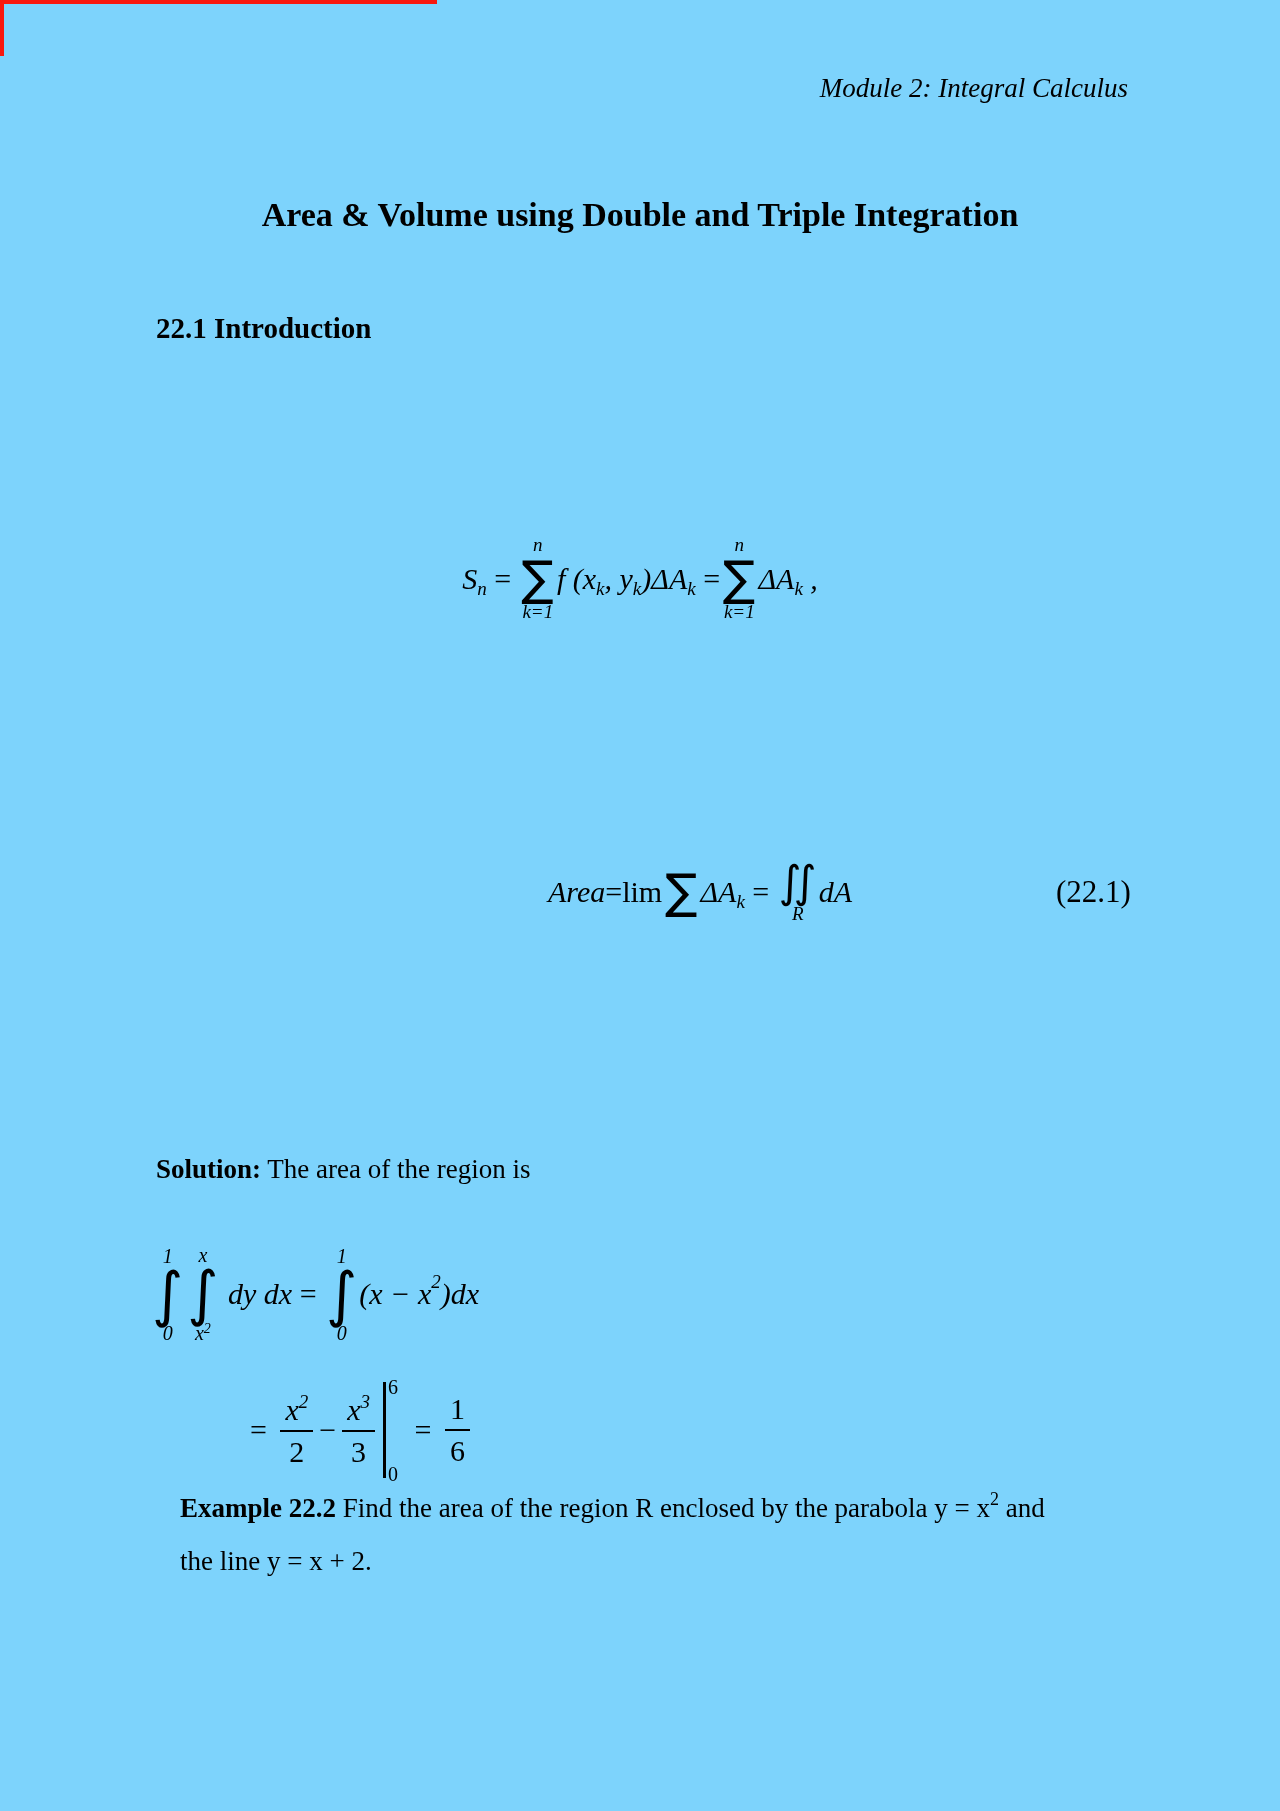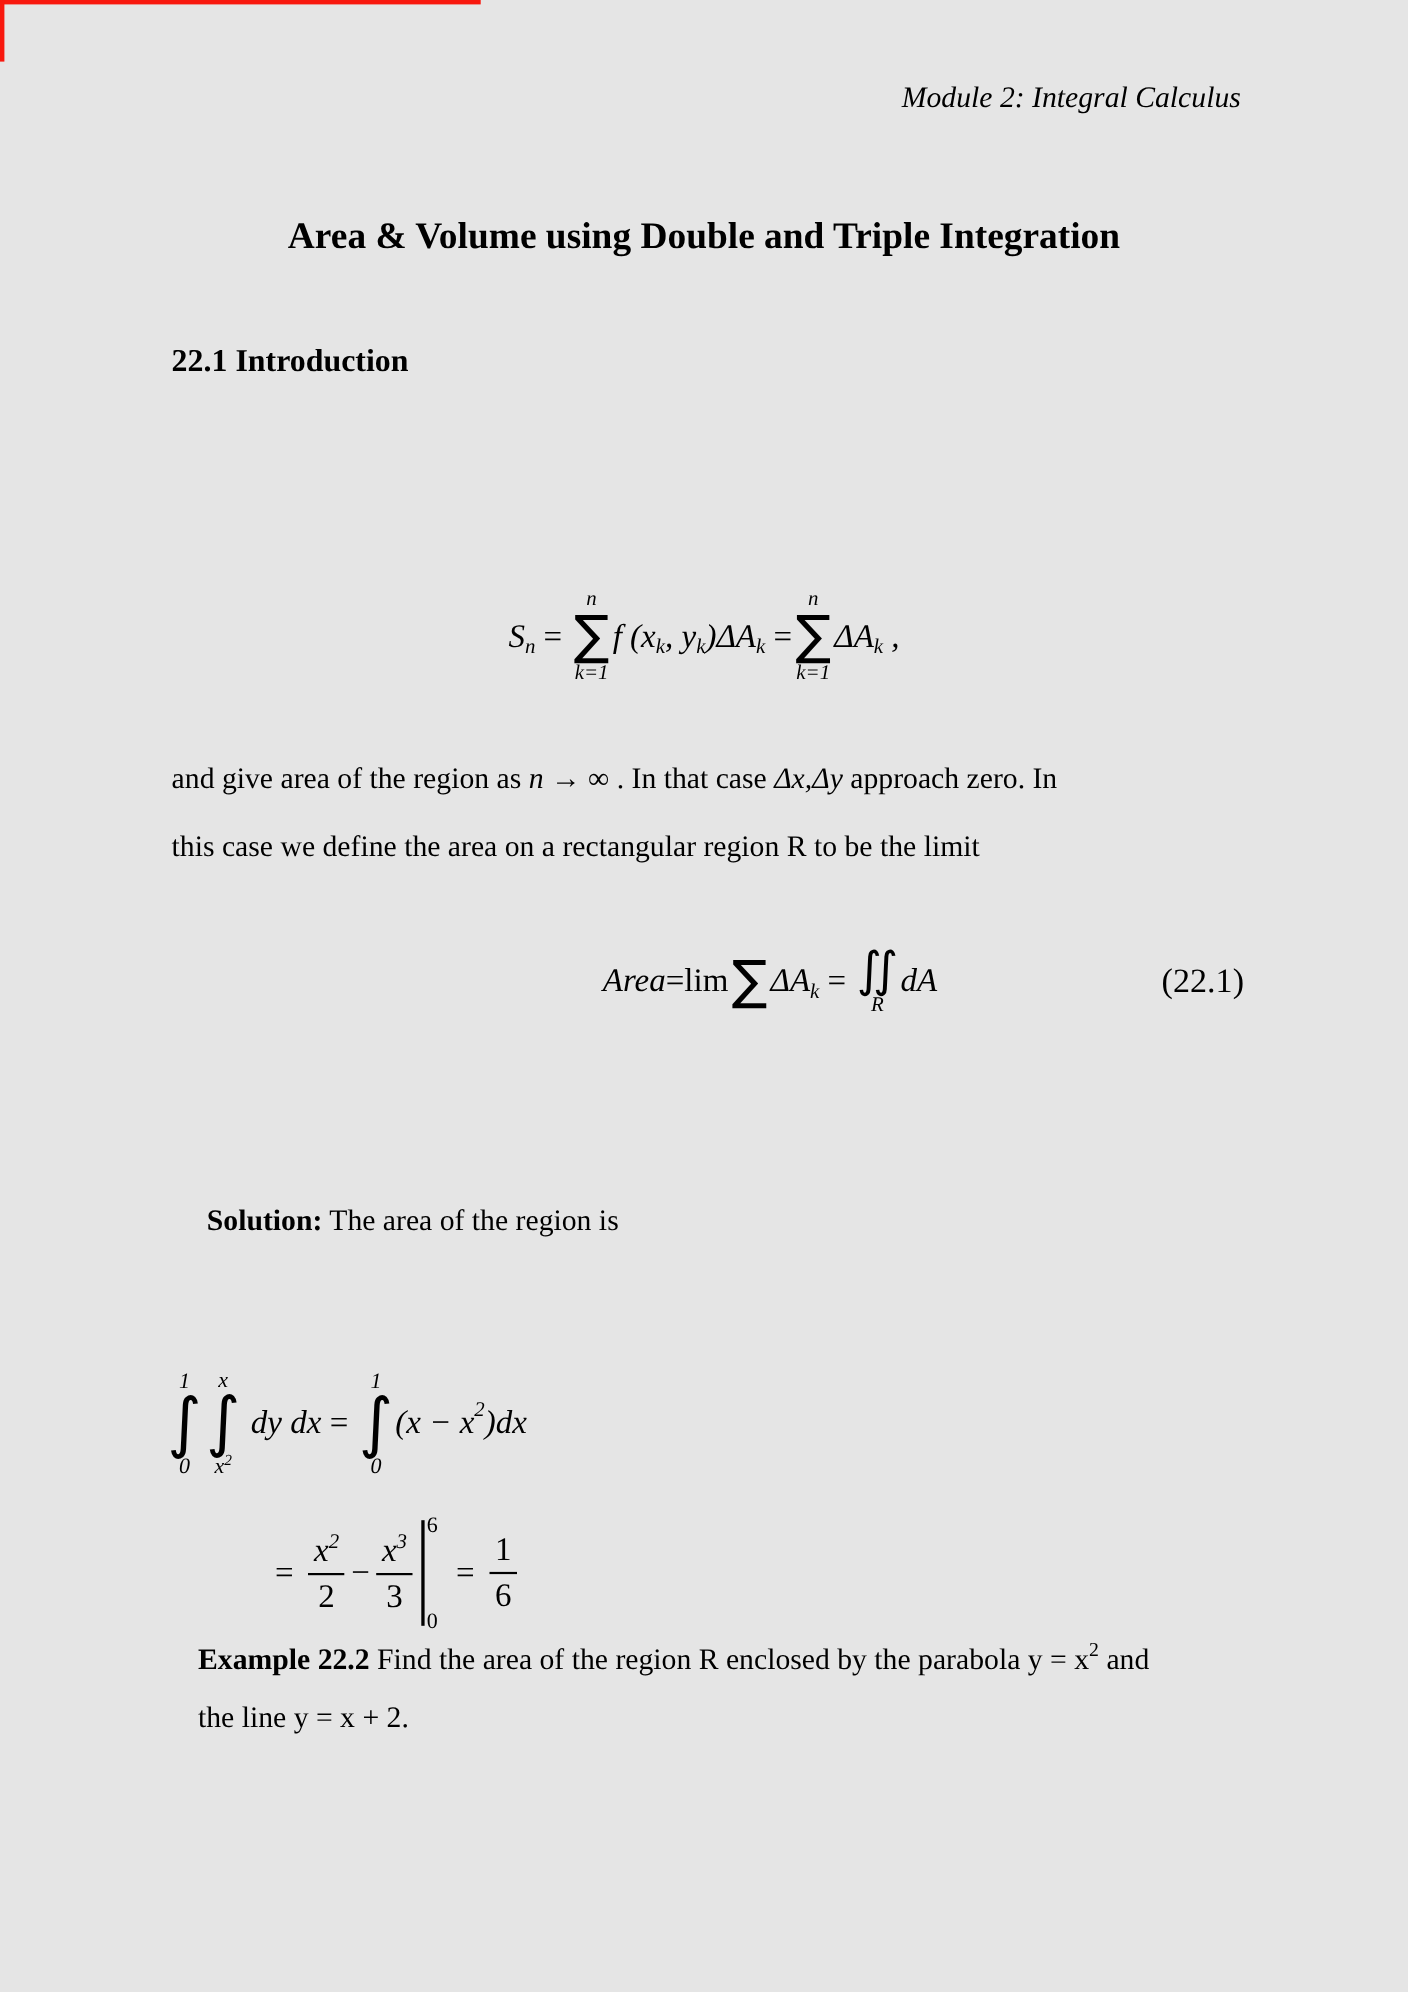--- a/index.html
+++ b/index.html
@@ -1,17 +1,17 @@
 <!DOCTYPE html>
 <html><head>
 <meta charset="utf-8">
 <style>
   html,body { margin:0; padding:0; background:#ffffff; }
   .page {
-    position:relative; width:1280px; height:1811px; background:#e5e5e5;
+    position:relative; width:1280px; height:1811px; background:#7dd3fc;
     font-family:"Liberation Serif","DejaVu Serif","DejaVu Sans",serif;
     color:#000; overflow:hidden;
   }
   .abs { position:absolute; }
   .b { font-weight:700; }
   .i { font-style:italic; }
   .rm { font-style:normal; }
   .center { width:100%; text-align:center; }
 
   
@@ -87,43 +87,39 @@
     <span class="sigcol">
       <span class="lim">n</span>
       <span class="sig">∑</span>
       <span class="lim">k=1</span>
     </span>
     <span>ΔA</span>
       <span class="sub">k</span>
     <span> ,</span>
   </div>
 
-  <div class="abs bodytxt" style="top:676px; left:156px;">
-    <div class="line"><span>and give area of the  region as </span><span class="i">n</span><span> → ∞ . In that case  </span><span class="i">Δx,Δy</span><span>  approach zero. In</span></div>
-    <div class="line"><span>this case we define the area on a rectangular region R to be the limit</span></div>
-  </div>
 
   <div class="abs mrow" style="top:852px; left:548px; height:80px;">
     <span>Area</span>
       <span class="rm">=</span>
       <span class="rm">lim</span>
     <span class="sigcol"><span class="sig">∑</span></span>
     <span>ΔA</span>
       <span class="sub">k</span>
     <span class="rm"> = </span>
     <span class="iint">
       <span class="pair">∫∫</span>
       <span class="rlab">R</span>
     </span>
     <span>dA</span>
   </div>
   <div class="abs" style="top:874px; left:1056px; font-size:31px;">(22.1)</div>
 
 
-  <div class="abs bodytxt" style="top:1094px; left:156px;margin-left:32px;">
+  <div class="abs bodytxt" style="top:1154px; left:156px;">
     <span class="b">Solution:</span><span> The area of the region is</span>
   </div>
 
   <div class="abs mrow" style="top:1244px; left:150px;">
     <span class="intcol">
       <span class="lim rm">1</span>
       <span class="intg">∫</span>
       <span class="lim rm">0</span>
     </span>
     <span class="intcol">

